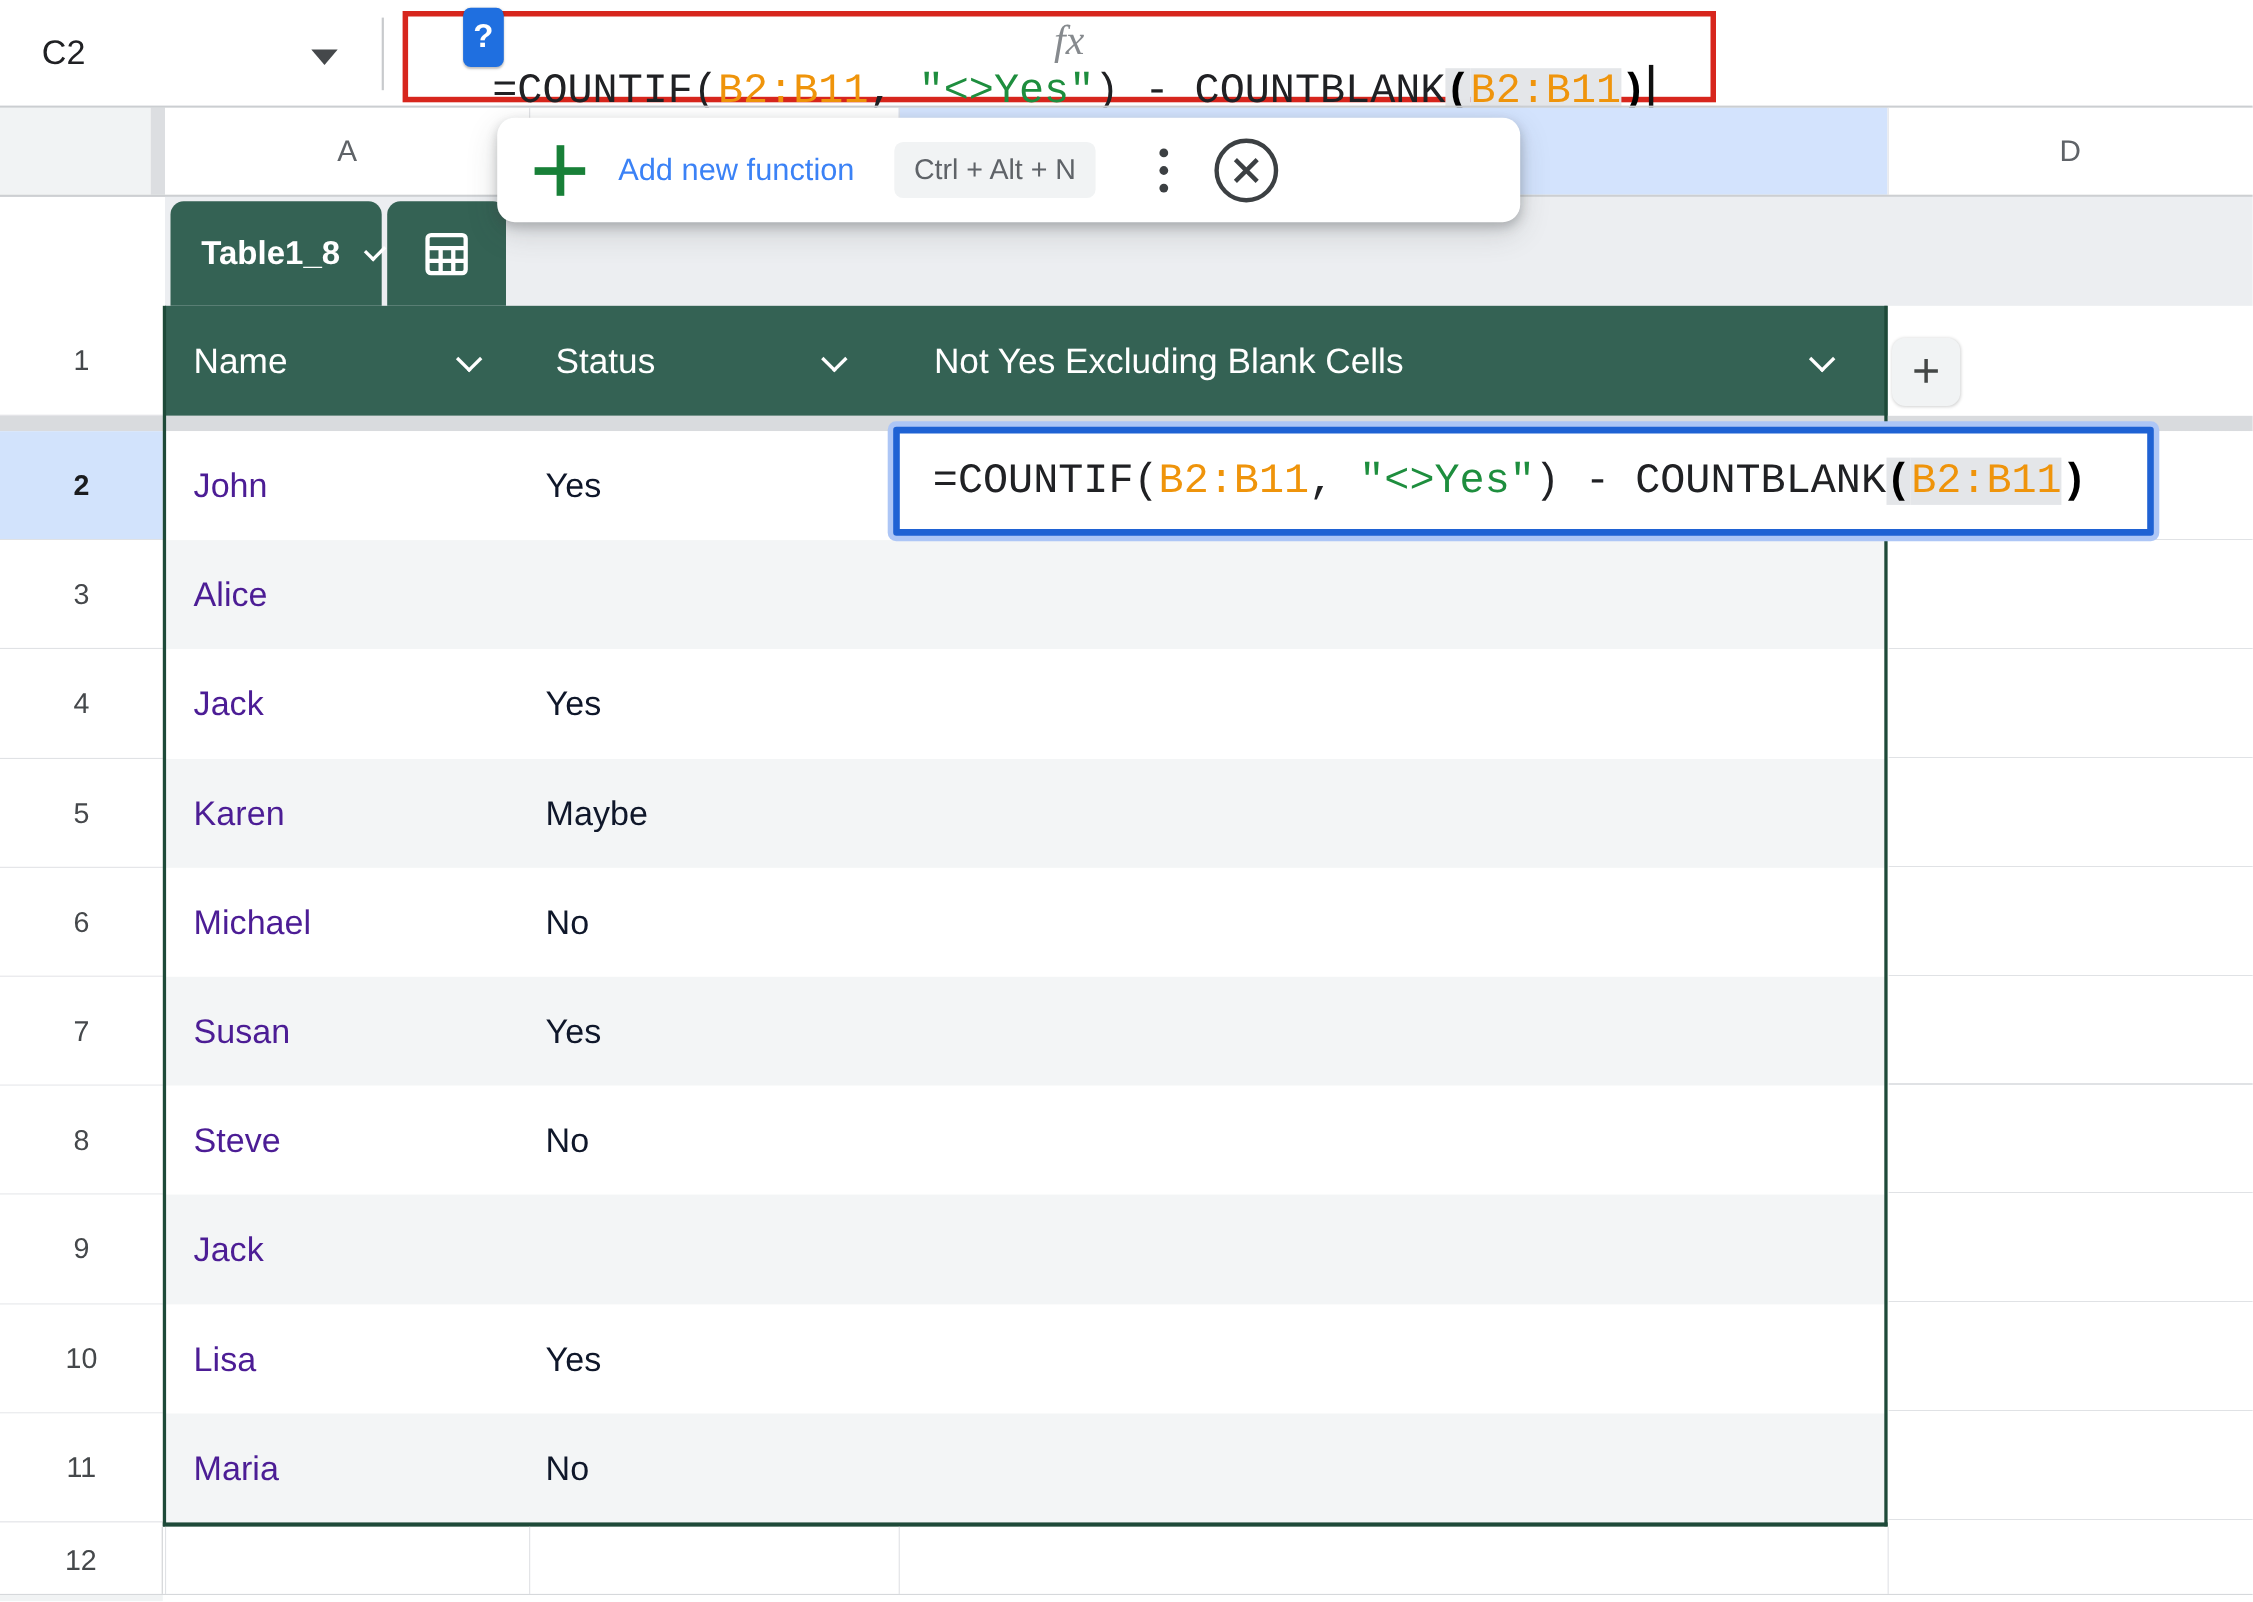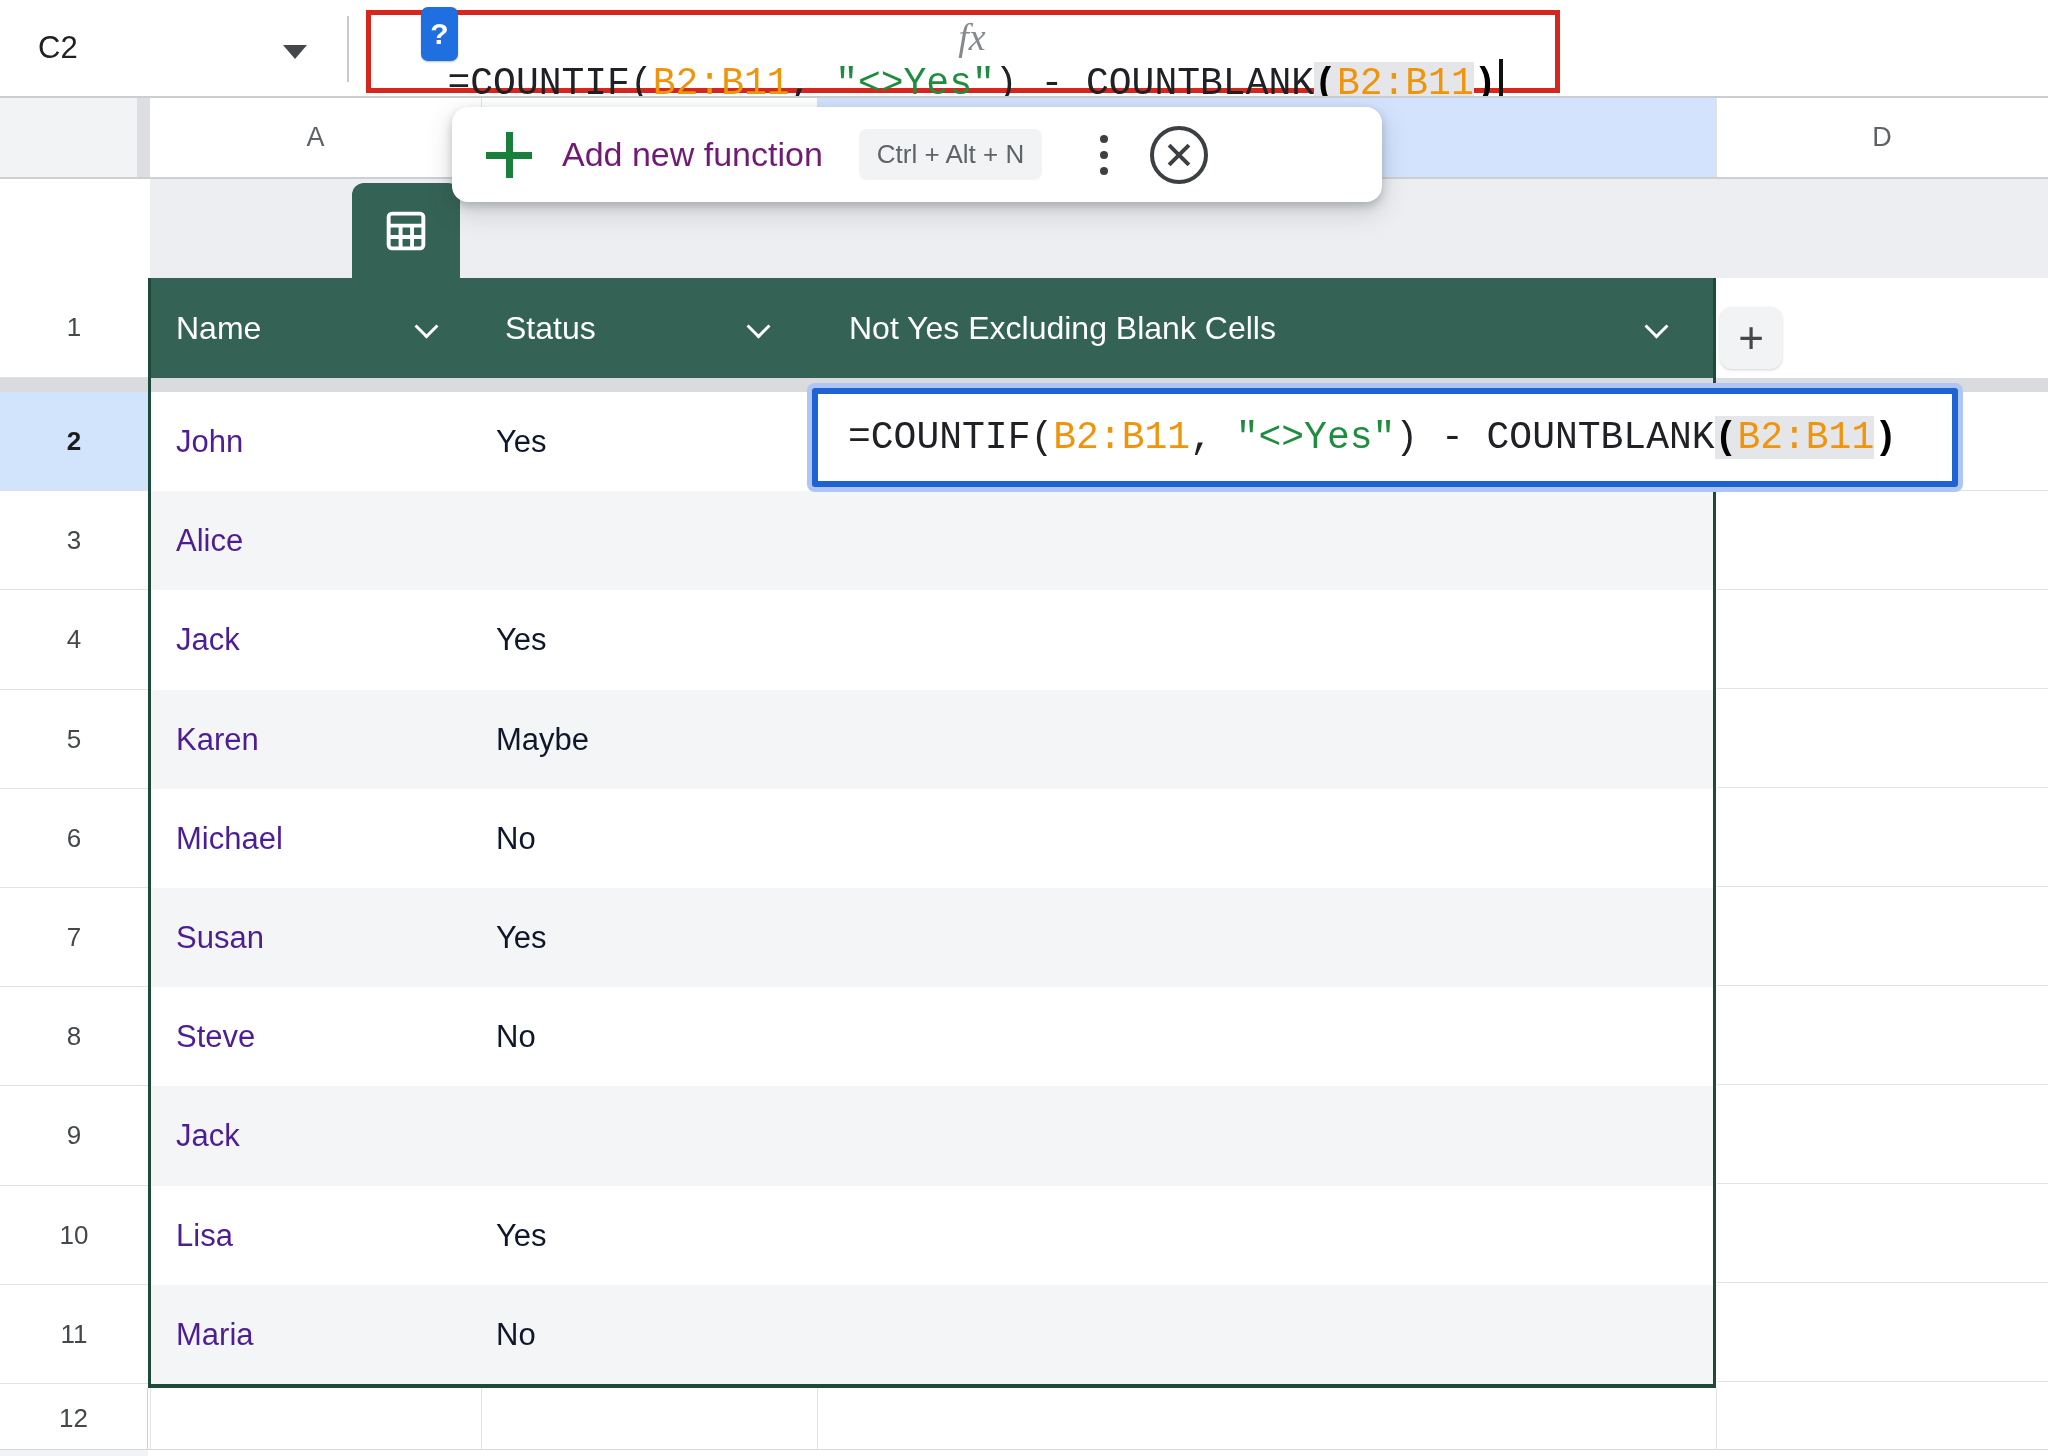--- a/index.html
+++ b/index.html
@@ -97,21 +97,21 @@
            box-shadow:0 0 0 5px #adc6f6;display:flex;align-items:center;z-index:5;}
   .cellbox .formula-code{margin-left:30px;}
 
   
   .tooltip{left:452px;top:107px;width:930px;height:95px;background:#fff;border-radius:16px;
            box-shadow:0 4px 10px rgba(60,64,67,.28),0 10px 28px rgba(60,64,67,.18);
            display:flex;align-items:center;z-index:10;}
   .plusic{position:relative;width:46px;height:46px;margin-left:34px;flex:0 0 auto;}
   .plusic::before{content:"";position:absolute;left:0;top:20px;width:46px;height:7px;background:#188038;}
   .plusic::after{content:"";position:absolute;left:20px;top:0;width:7px;height:46px;background:#188038;}
-  .tt-label{font-size:34px;font-weight:500;color:#701a75;margin-left:30px;white-space:nowrap;}
+  .tt-label{font-size:28px;font-weight:500;color:#3b82f6;margin-left:30px;white-space:nowrap;}
   .shortcut{margin-left:36px;background:#f1f3f4;border-radius:8px;padding:10px 18px;
             font-size:26px;color:#5f6368;white-space:nowrap;}
   .kebab{margin-left:58px;display:flex;flex-direction:column;gap:8px;}
   .kebab i{width:8px;height:8px;border-radius:50%;background:#3c4043;}
   .closeic{position:relative;width:50px;height:50px;border:4px solid #3c4043;border-radius:50%;
            margin-left:42px;flex:0 0 auto;}
   .closeic::before,.closeic::after{content:"";position:absolute;left:50%;top:50%;width:28px;
            height:4px;background:#3c4043;}
   .closeic::before{transform:translate(-50%,-50%) rotate(45deg);}
   .closeic::after{transform:translate(-50%,-50%) rotate(-45deg);}
@@ -142,20 +142,24 @@
   <div class="abs colhdr sel" style="left:817px;width:899px;"></div>
   <div class="abs colhdr" style="left:1716px;width:332px;">
     <span>D</span>
   </div>
   <div class="abs vline" style="left:481px;"></div>
   <div class="abs vline" style="left:817px;"></div>
   <div class="abs vline" style="left:1716px;"></div>
   <div class="abs colhdr-bottom"></div>
 
   <div class="abs chipband"></div>
+  <div class="abs chip" style="left:155px;width:192px;">
+    <span class="chip-label">Table1_8</span>
+    <span class="chev"></span>
+  </div>
   <div class="abs chip" style="left:352px;width:108px;justify-content:center;">
     <svg width="52" height="52" viewBox="0 0 24 24" fill="none" stroke="#ffffff" stroke-width="1.8">
       <rect x="4" y="4" width="16" height="16" rx="1.5"></rect>
       <line x1="4" y1="9.5" x2="20" y2="9.5"></line>
       <line x1="9.5" y1="9.5" x2="9.5" y2="20"></line>
       <line x1="14.8" y1="9.5" x2="14.8" y2="20"></line>
       <line x1="4" y1="14.8" x2="20" y2="14.8"></line>
     </svg>
   </div>
 

